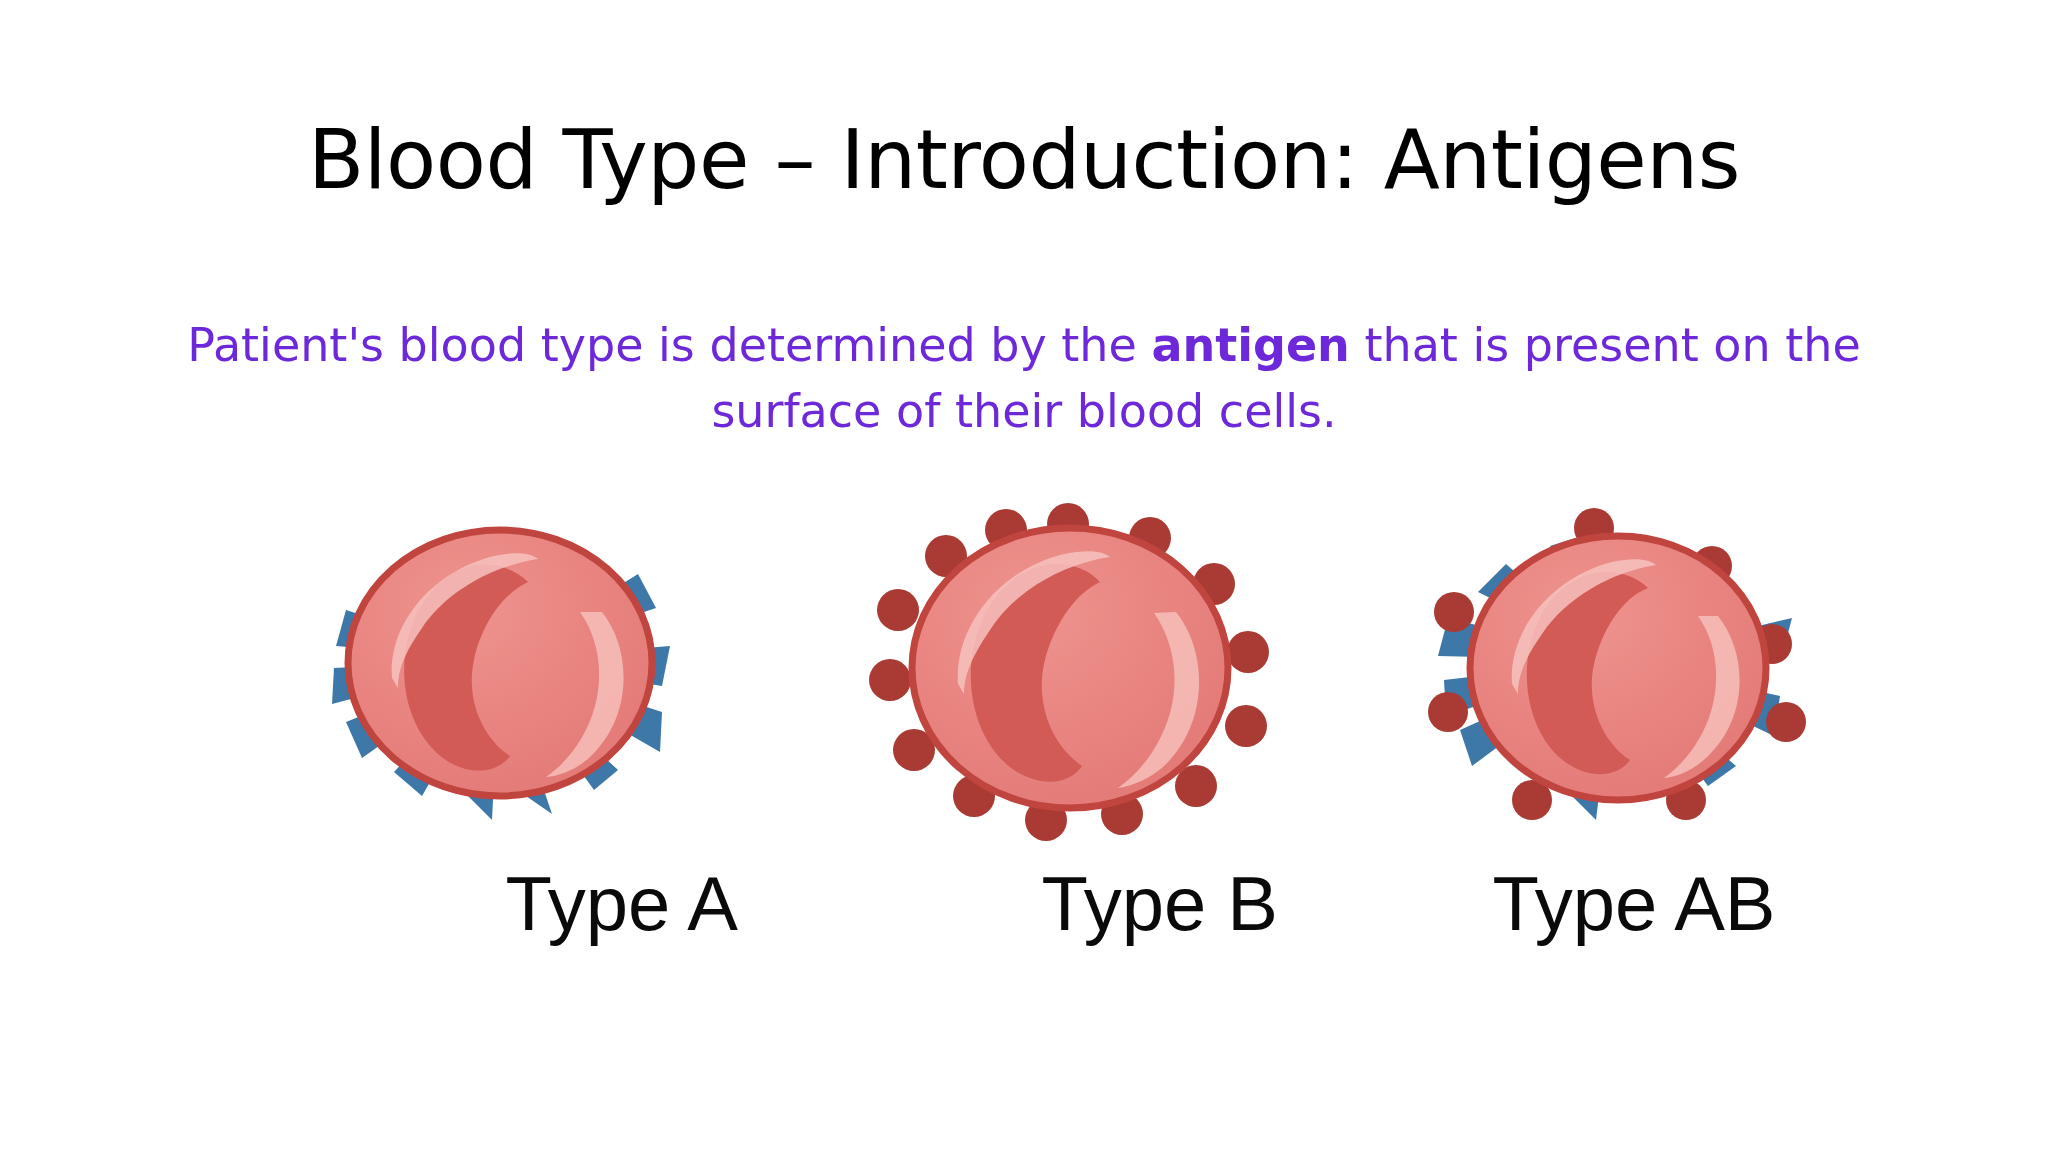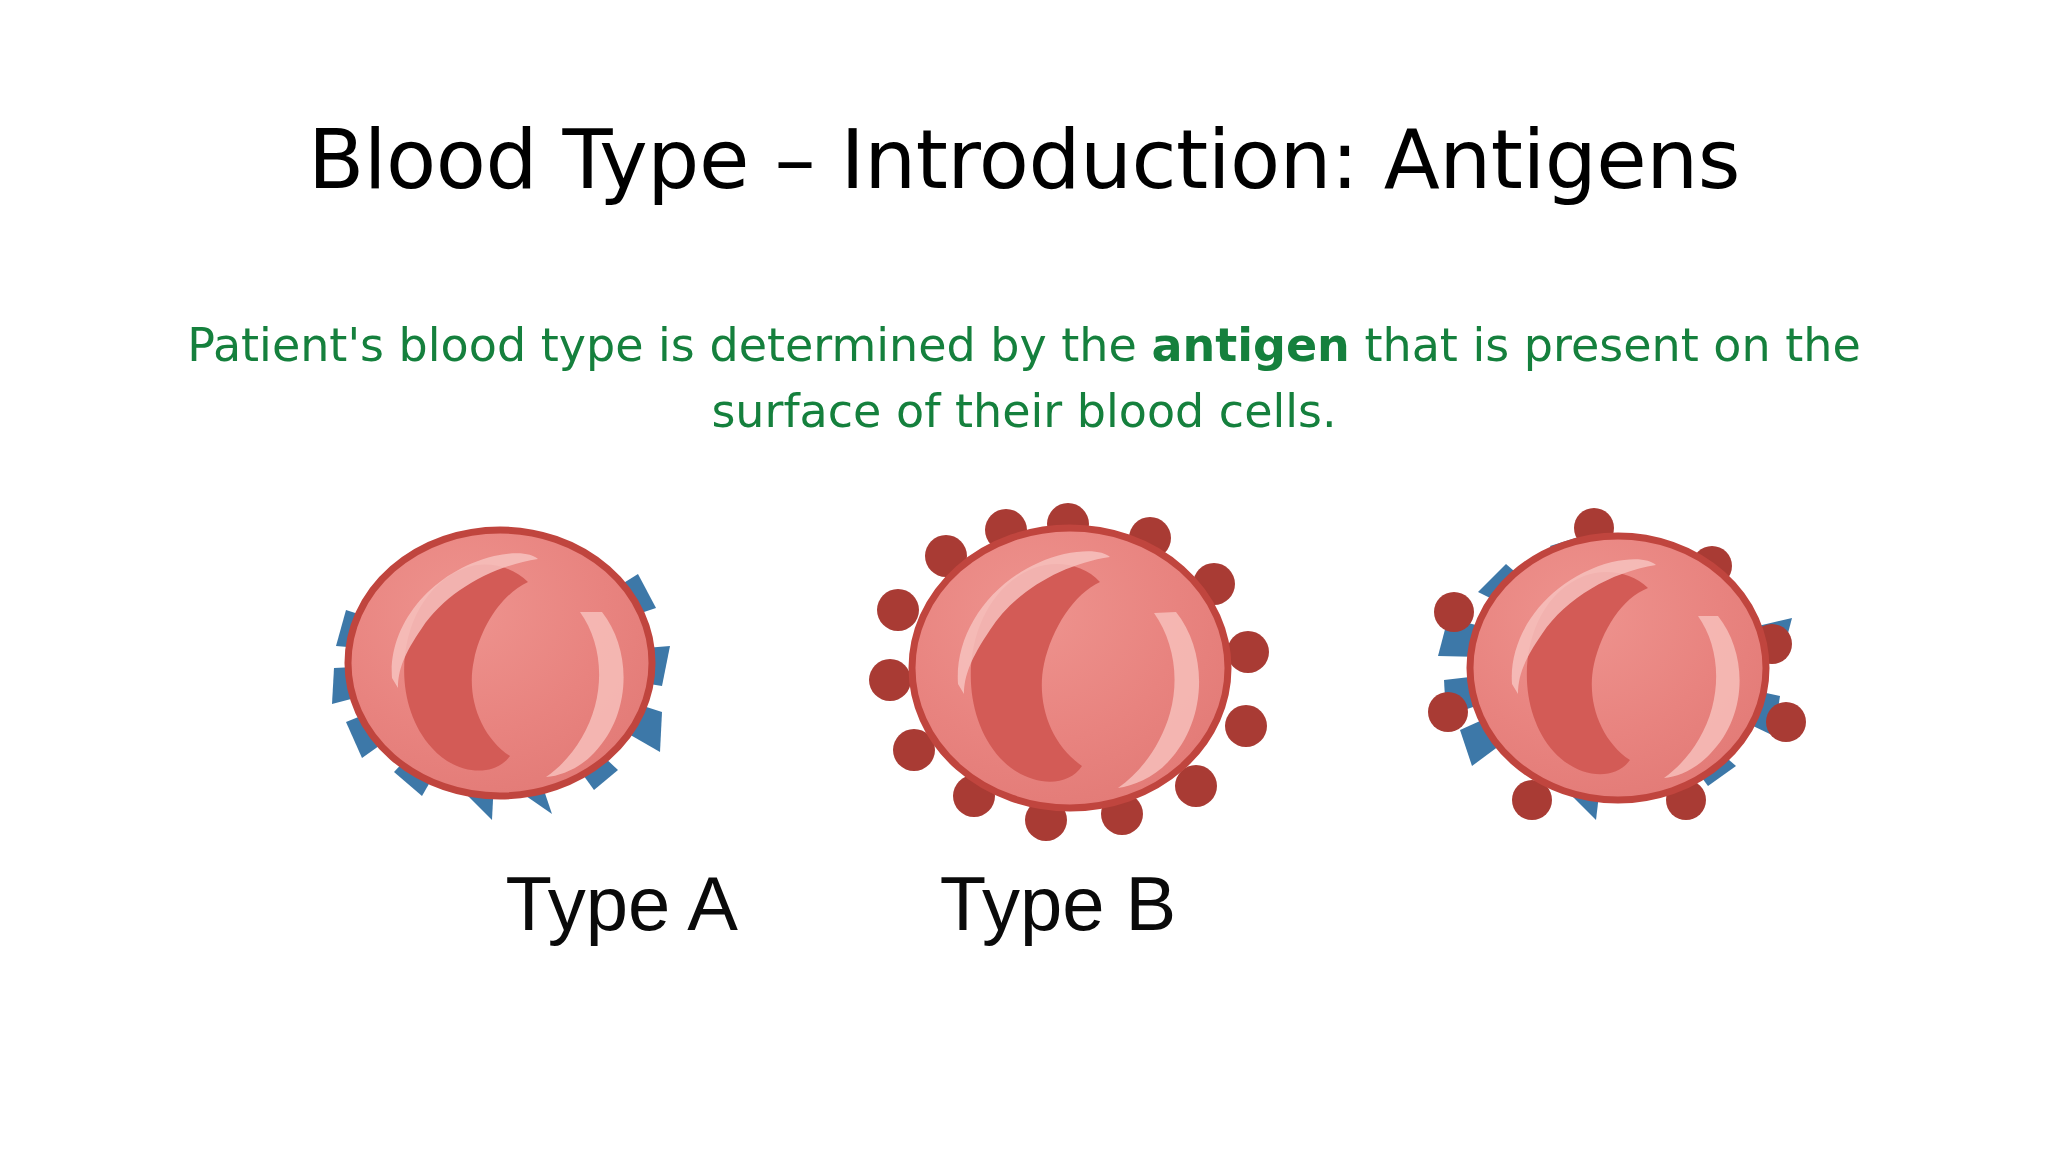--- a/index.html
+++ b/index.html
@@ -42,21 +42,21 @@
   .body-text {
     position: absolute;
     left: 124px;
     top: 312px;
     width: 1800px;
     text-align: center;
     font-family: "DejaVu Sans", sans-serif;
     font-weight: 400;
     font-size: 46px;
     line-height: 66px;
-    color: #15803d;
+    color: #6d28d9;
   }
   .body-text .strong {
     font-weight: 700;
   }
 
   
   .cells-row {
     position: absolute;
     left: 0;
     top: 500px;
@@ -95,21 +95,21 @@
     width: 440px;
     text-align: center;
     font-family: "Liberation Sans", sans-serif;
     font-weight: 400;
     font-size: 76px;
     line-height: 88px;
     color: #0a0a0a;
     white-space: nowrap;
   }
   .cell-group.type-a  .cell-label { transform: translateX(18px); text-align: right; }
-  .cell-group.type-b  .cell-label { transform: translateX(-12px); }
+  .cell-group.type-b  .cell-label { transform: translateX(-12px); text-align: right; }
   .cell-group.type-ab .cell-label { transform: translateX(14px); }
 </style>
 </head>
 <body>
 
 <div class="slide">
 
   <div class="slide-title">Blood Type – Introduction: Antigens</div>
 
   <div class="body-text">
@@ -247,16 +247,17 @@
                    C 200 240 186 200 194 164 C 202 130 222 98 248 88
                    C 232 72 205 68 184 76 Z" fill="#D35B56"></path>
 
           <path d="M 318 116 C 348 154 348 216 310 254 C 296 269 278 277 264 278
                    C 285 263 304 238 312 208 C 321 174 315 140 298 116 Z" fill="#F6BDB8" opacity="0.88"></path>
 
           <path d="M 112 184 C 108 132 150 78 212 62 C 234 57 250 59 256 65
                    C 211 72 166 98 142 134 C 124 160 118 176 118 194 Z" fill="#F7C2BE" opacity="0.85"></path>
         </svg>
       </div>
+      <div class="cell-label">Type AB</div>
     </div>
 
   </div>
 </div>
 
 </body></html>

